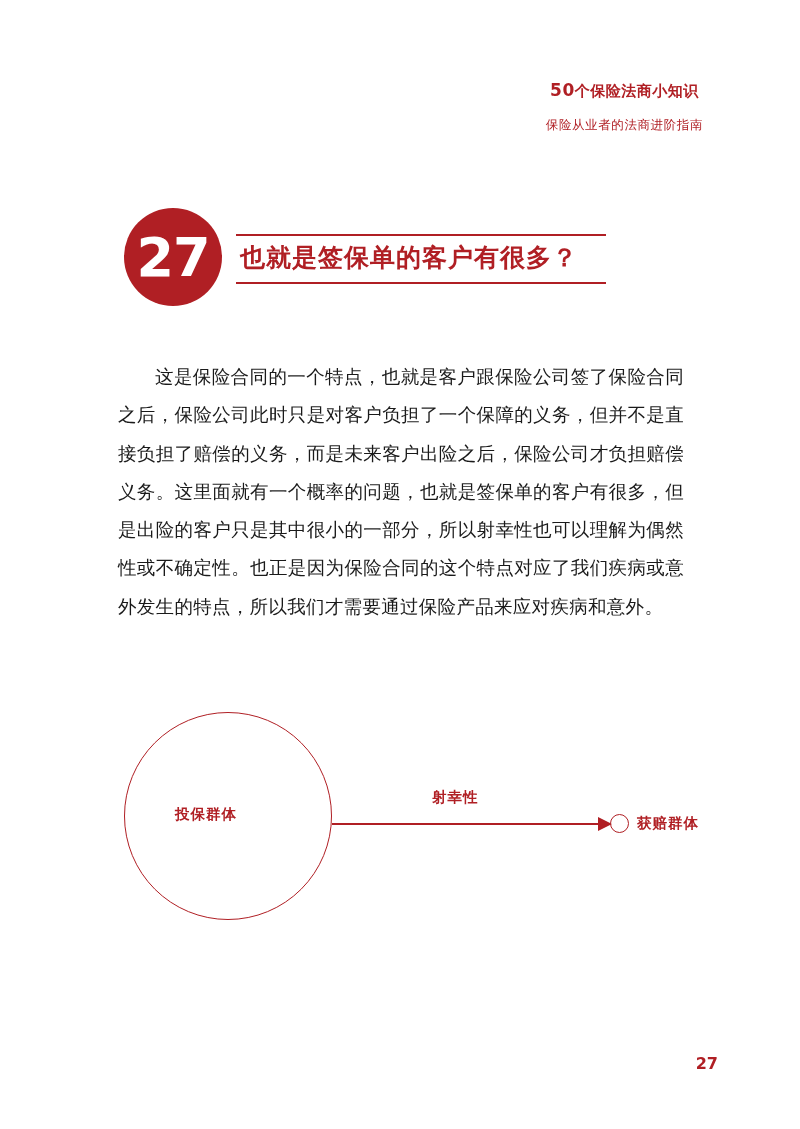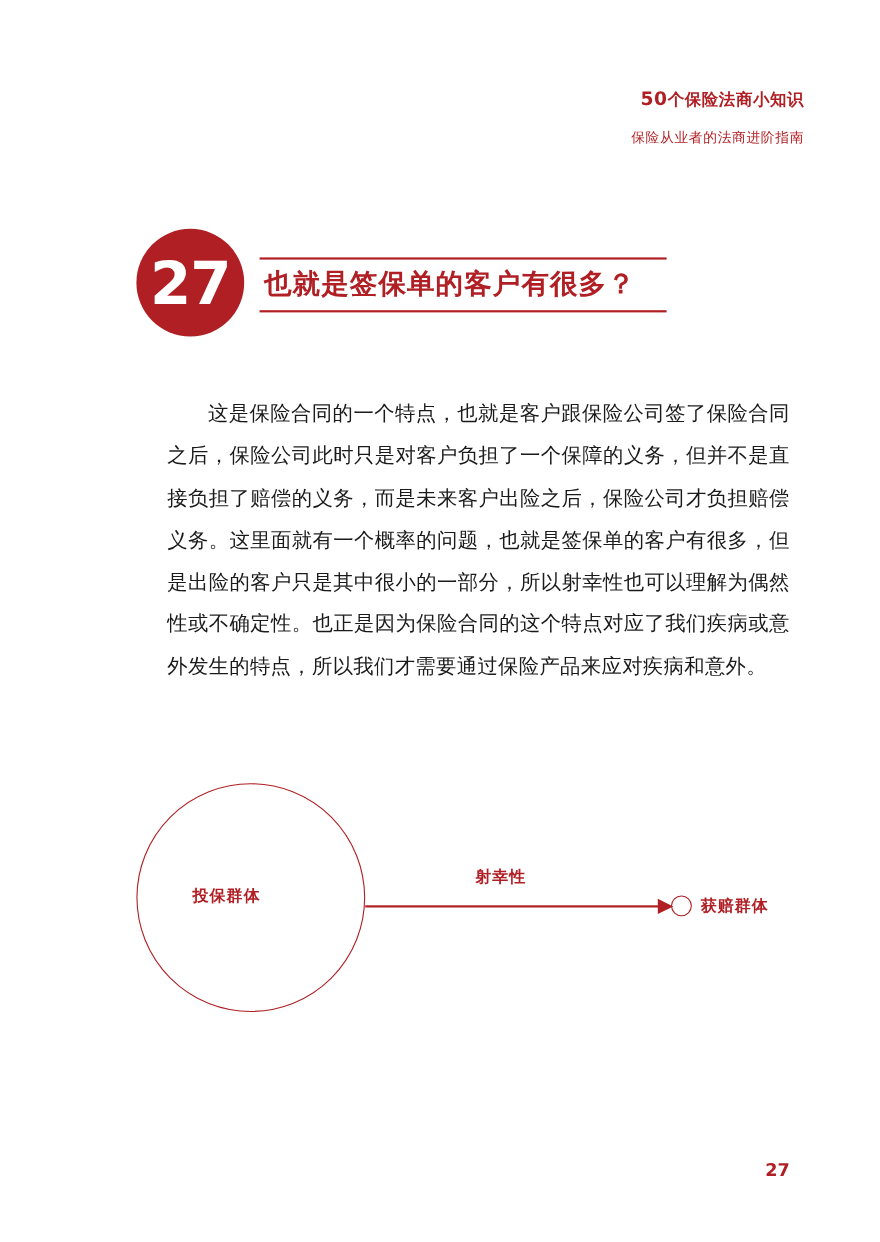--- a/index.html
+++ b/index.html
@@ -13,22 +13,22 @@
     height: 1129px;
     background: #ffffff;
     font-family: "Liberation Serif", "DejaVu Serif", serif;
     overflow: hidden;
   }
 
   
   .header {
     position: absolute;
     top: 78px;
-    right: 69px;
-    text-align: right;
+    right: 97px;
+    text-align: center;
     line-height: 1.45;
   }
   .header-line1 {
     font-family: "DejaVu Sans", "Liberation Sans", sans-serif;
     font-size: 15px;
     color: #b01f24;
     letter-spacing: 0.5px;
     font-weight: bold;
   }
   .header-line1 .num {
@@ -102,21 +102,20 @@
     top: 358px;
     left: 118px;
     width: 566px;
     font-size: 18.5px;
     line-height: 2.07;
     color: #1a1a1a;
     text-align: justify;
     text-indent: 2em;
     letter-spacing: 0.3px;
     font-family: "DejaVu Serif", "Liberation Serif", serif;
-    margin-left: 34px;
   }
 
   
   .diagram {
     position: absolute;
     top: 700px;
     left: 110px;
     width: 620px;
     height: 250px;
   }

